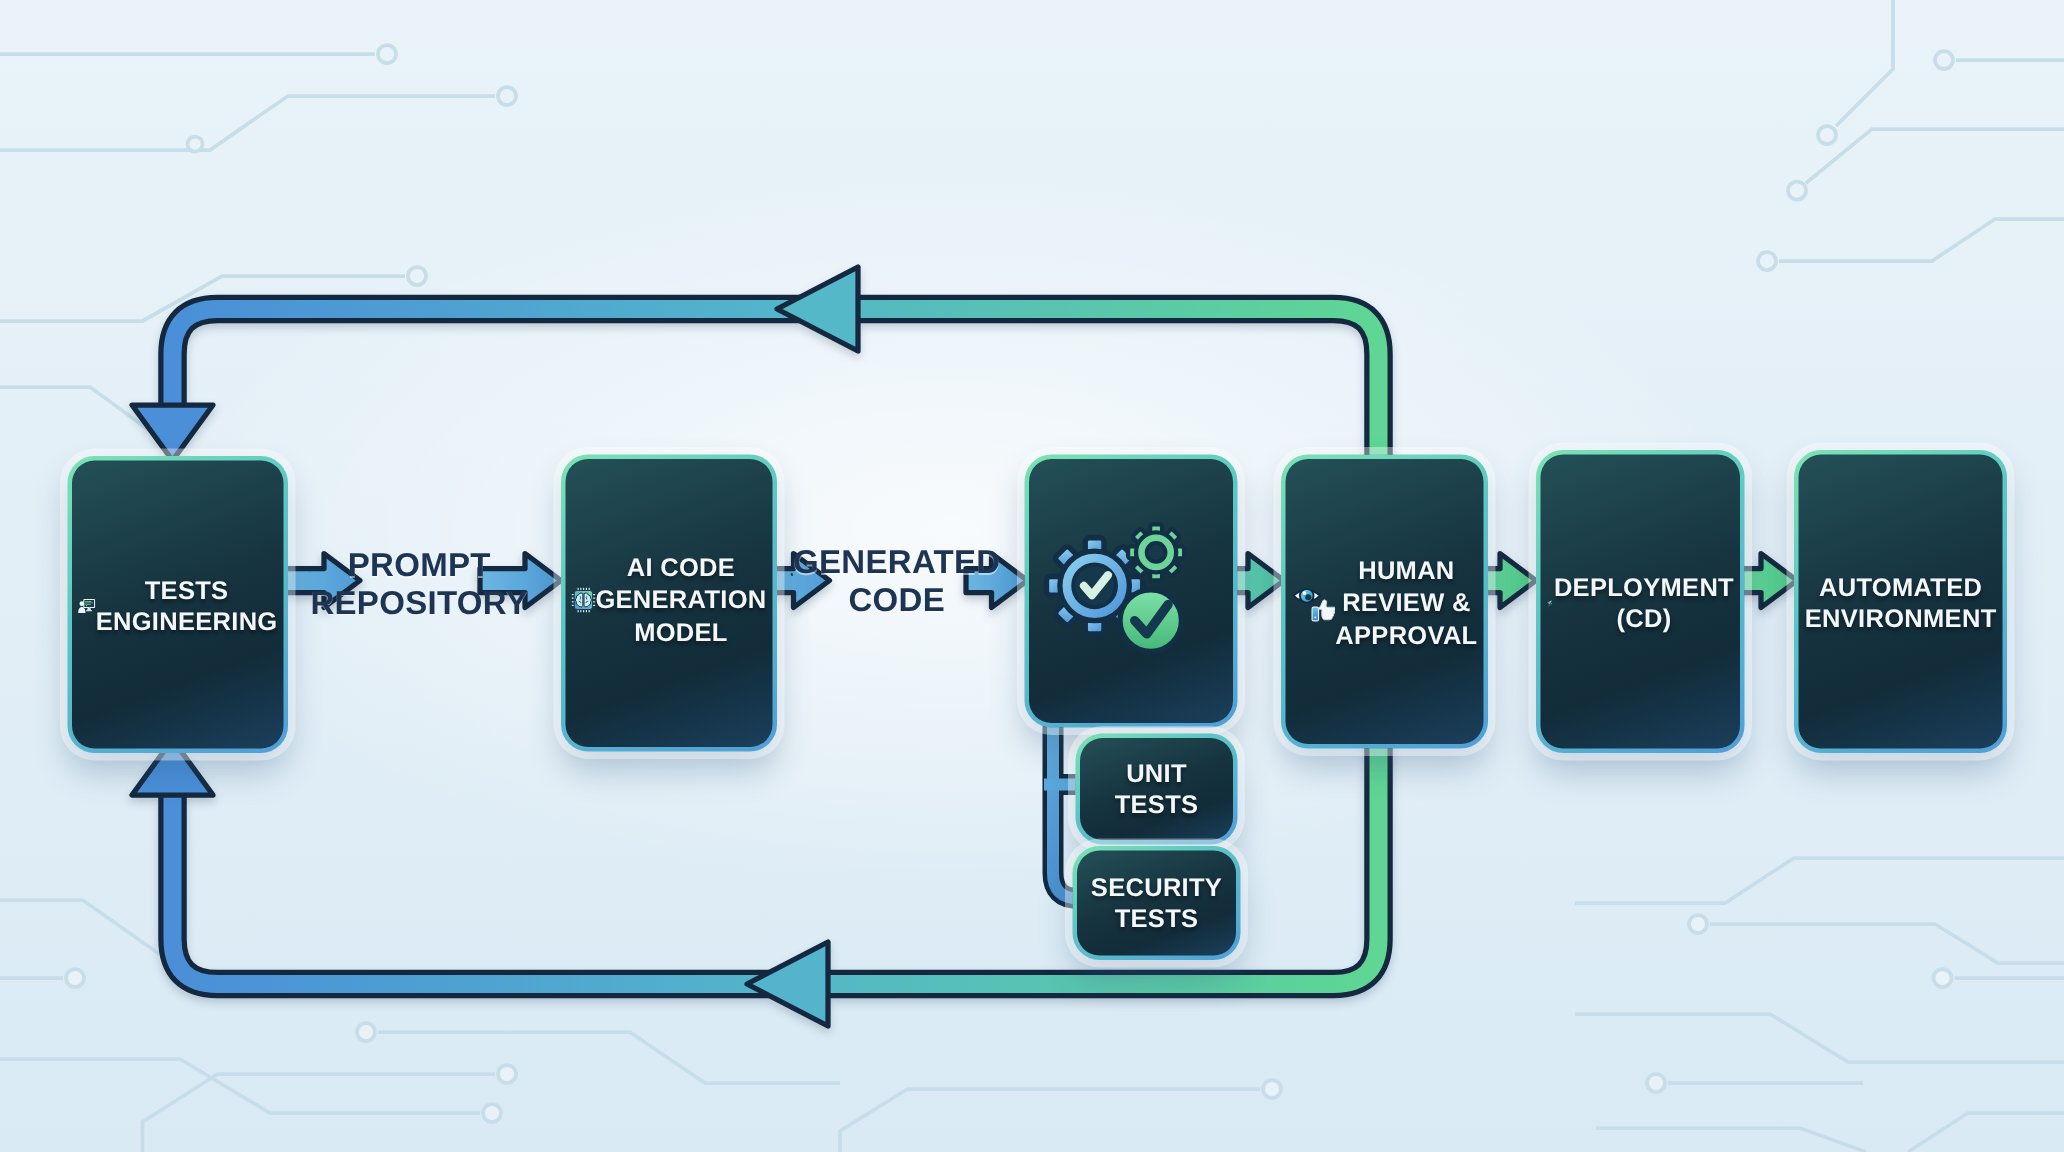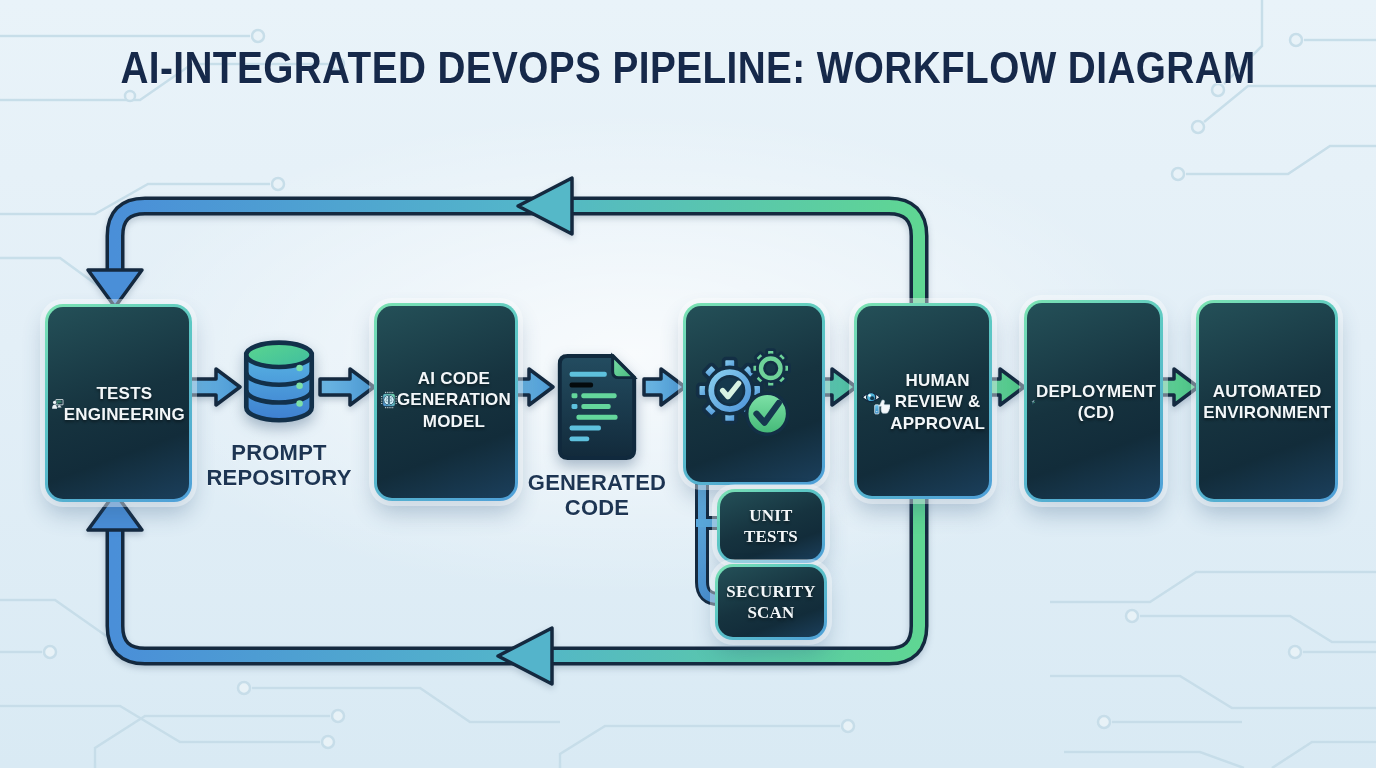--- a/index.html
+++ b/index.html
@@ -31,22 +31,22 @@
   .node-inner{
     width:100%;height:100%;border-radius:15px;box-sizing:border-box;
     background:linear-gradient(160deg,#245058 0%,#16333f 48%,#122c3a 72%,#23507a 125%);
     display:flex;align-items:center;justify-content:space-between;
     padding:14px 4px 12px;
   }
   .card-label{
     color:#f3f7f9;font-weight:bold;font-size:17px;line-height:1.25;text-align:center;
     text-shadow:0 2px 3px rgba(0,0,0,.45);letter-spacing:.2px;
   }
-  .sub-node .node-inner{padding:16px 4px;justify-content:center;font-family:Liberation Serif, serif;}
-  .plain-node{position:absolute;display:flex;flex-direction:column;align-items:center;z-index:2;}
+  .sub-node .node-inner{padding:16px 4px;justify-content:center;}
+  .plain-node{position:absolute;display:flex;align-items:center;z-index:2;}
   .plain-label{
     color:#1d3553;font-weight:bold;font-size:22px;line-height:1.15;text-align:center;
     letter-spacing:.2px;text-shadow:0 1px 0 rgba(255,255,255,.5);
   }
   .icon-shadow{filter:drop-shadow(0 6px 7px rgba(35,70,105,.35));}
 </style>
 </head>
 <body>
 
 <div class="stage">
@@ -143,23 +143,20 @@
       <path d="M187 379 H216 V369 L240 387 L216 405 V395 H187 Z" fill="url(#gArrBlue)"></path>
       <path d="M320 379 H350 V369 L374 387 L350 405 V395 H320 Z" fill="url(#gArrBlue)"></path>
       <path d="M513 379 H529 V369 L553 387 L529 405 V395 H513 Z" fill="url(#gArrBlue)"></path>
       <path d="M644 379 H661 V369 L685 387 L661 405 V395 H644 Z" fill="url(#gArrBlue)"></path>
       <path d="M820 379 H832 V369 L856 387 L832 405 V395 H820 Z" fill="url(#gArrTeal)"></path>
       <path d="M987 379 H1000 V369 L1024 387 L1000 405 V395 H987 Z" fill="url(#gArrGreen)"></path>
       <path d="M1158 379 H1174 V369 L1198 387 L1174 405 V395 H1158 Z" fill="url(#gArrGreen)"></path>
     </g>
   </svg>
 
-  <div class="title">
-    <span>AI-INTEGRATED DEVOPS PIPELINE: WORKFLOW DIAGRAM</span>
-  </div>
 
   <div class="node" style="left:45px;top:304px;width:141px;height:192px">
     <div class="node-inner">
       <svg width="112" height="96" viewBox="0 0 120 100">
         <rect x="36" y="2" width="80" height="62" rx="8" fill="#edf3f6"></rect>
         <rect x="43" y="9" width="66" height="47" rx="3" fill="#1c3a49"></rect>
         <rect x="49" y="16" width="42" height="5" rx="2" fill="#6fdca4"></rect>
         <rect x="49" y="26" width="52" height="5" rx="2" fill="#62d09b"></rect>
         <rect x="49" y="36" width="38" height="5" rx="2" fill="#62d09b"></rect>
         <path d="M52 43 h10 v6 l-6 5 z" fill="#5bc98f"></path>
@@ -234,21 +231,21 @@
           <path d="M44 44 Q50 51 44 58"></path>
             <path d="M76 44 Q70 51 76 58"></path>
           <path d="M38 68 Q46 68 48 76"></path>
             <path d="M82 68 Q74 68 72 76"></path>
         </g>
       </svg>
       <div class="card-label">AI CODE GENERATION MODEL</div>
     </div>
   </div>
 
-  <div class="plain-node" style="left:527px;top:352px;width:140px">
+  <div class="plain-node" style="left:527px;top:328px;width:140px">
     <svg class="icon-shadow" width="94" height="110" viewBox="0 0 96 112">
       <defs>
         <linearGradient id="docG" x1="0" y1="0" x2="0" y2="1">
           <stop offset="0" stop-color="#234c60"></stop>
             <stop offset="1" stop-color="#122a3b"></stop>
         </linearGradient>
         <linearGradient id="foldG" x1="0" y1="0" x2="1" y2="1">
           <stop offset="0" stop-color="#7be0a8"></stop>
             <stop offset="1" stop-color="#46b87e"></stop>
         </linearGradient>
@@ -325,21 +322,21 @@
   </div>
 
   <div class="node sub-node" style="left:717px;top:489px;width:102px;height:68px">
     <div class="node-inner">
       <div class="card-label">UNIT TESTS</div>
     </div>
   </div>
 
   <div class="node sub-node" style="left:715px;top:564px;width:106px;height:70px">
     <div class="node-inner">
-      <div class="card-label">SECURITY SCAN</div>
+      <div class="card-label">SECURITY TESTS</div>
     </div>
   </div>
 
   <div class="node" style="left:1024px;top:300px;width:133px;height:196px">
     <div class="node-inner">
       <svg width="106" height="104" viewBox="0 0 115 110">
         <defs>
           <linearGradient id="rocketBody" x1="0" y1="0" x2="1" y2="1">
             <stop offset="0" stop-color="#ffffff"></stop>
               <stop offset="1" stop-color="#cfe4ee"></stop>

